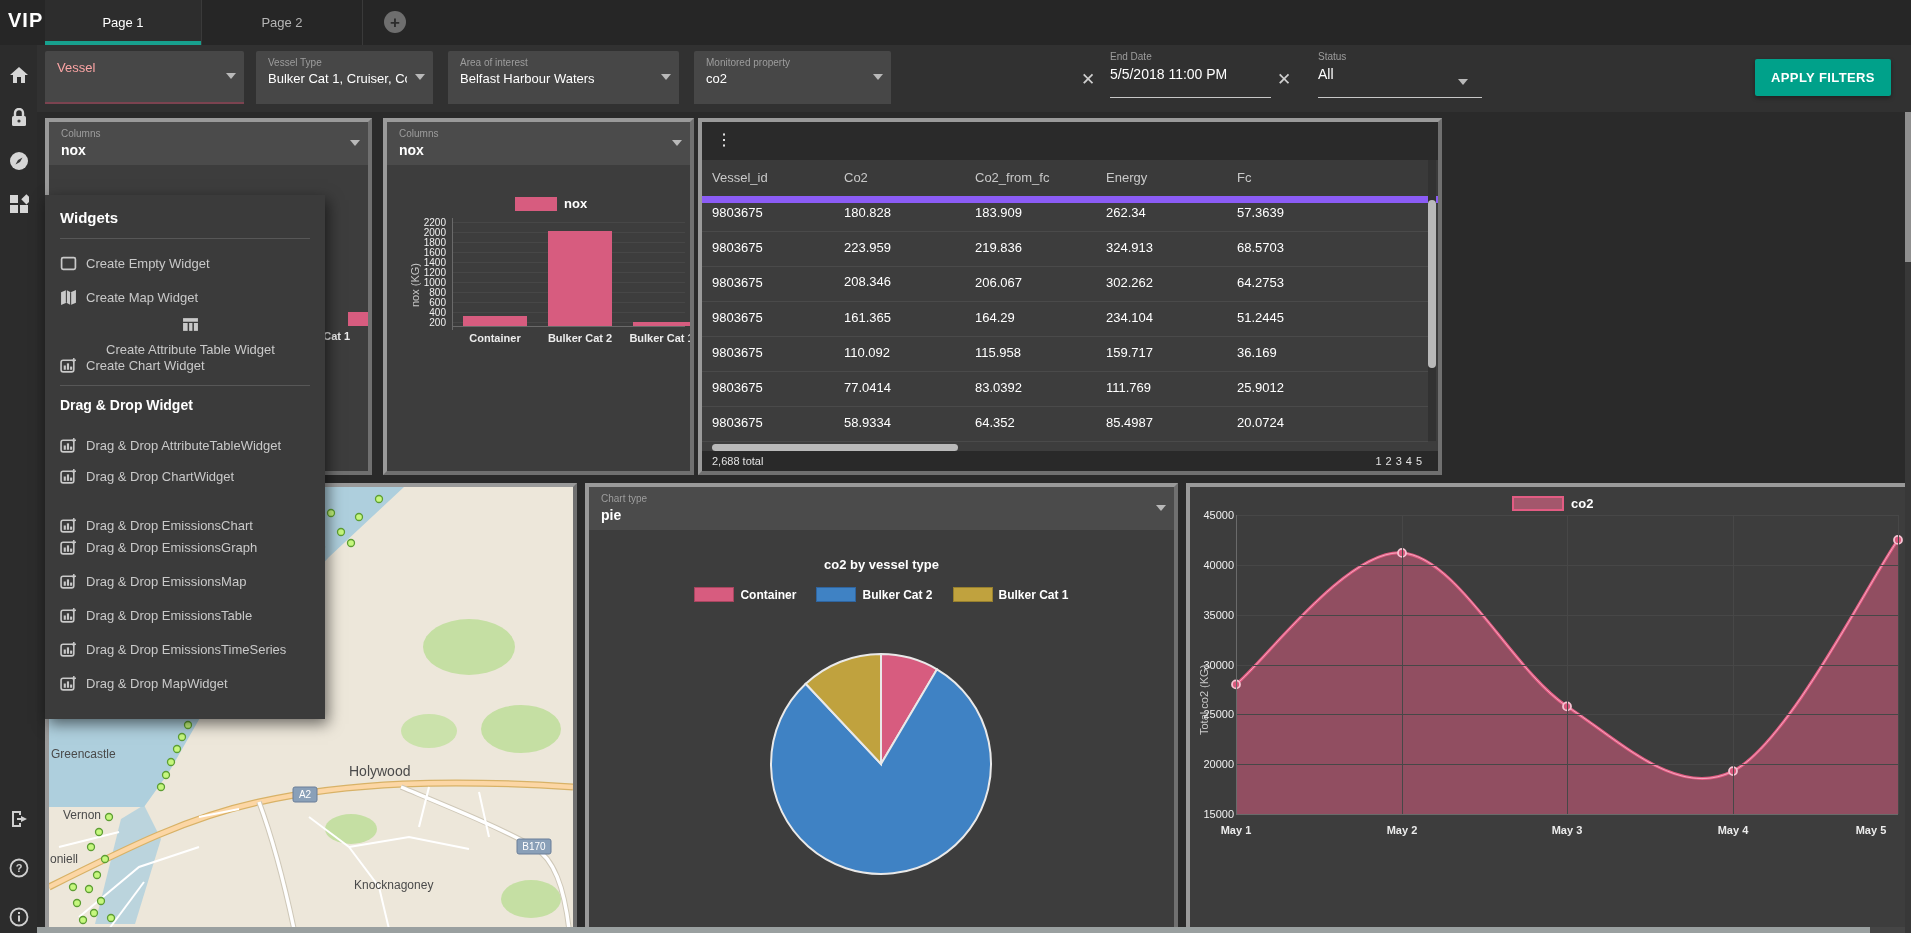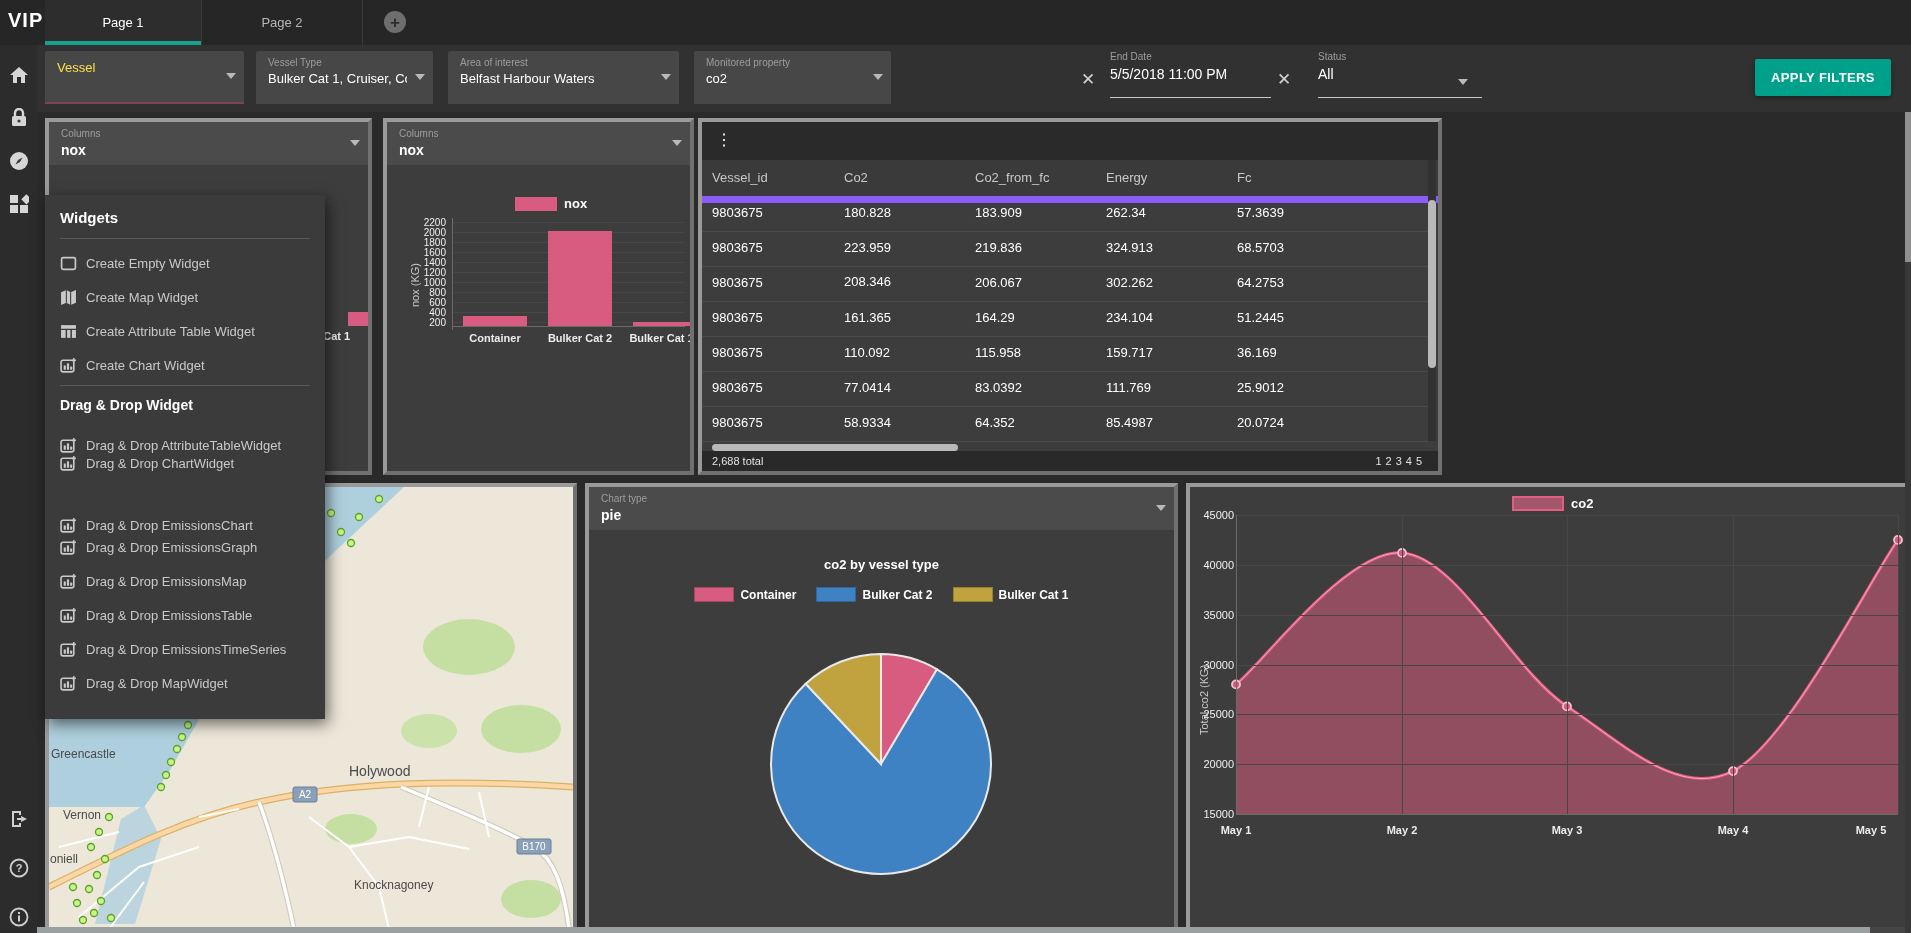--- a/index.html
+++ b/index.html
@@ -121,21 +121,21 @@
         <svg width="20" height="20" viewBox="0 0 20 20">
           <circle cx="10" cy="10" r="8.5" fill="none" stroke="#cfcfcf" stroke-width="1.8"></circle>
           <rect x="9" y="8.5" width="2" height="6" fill="#cfcfcf"></rect>
           <rect x="9" y="5" width="2" height="2" fill="#cfcfcf"></rect>
         </svg>
       </div>
   </div>
 
   <div id="filterbar" class="abs">
     <div class="abs fbox" style="left:8px;width:199px;border-bottom:2px solid #7c4350;">
-      <div class="fvalue" style="color:#fde047;">Vessel</div>
+      <div class="fvalue" style="color:#fca5a5;">Vessel</div>
       <div class="arrow"></div>
     </div>
     <div class="abs fbox" style="left:219px;width:177px;">
       <div class="flabel">Vessel Type</div>
       <div class="fvalue">Bulker Cat 1, Cruiser, Cont...</div>
       <div class="arrow"></div>
     </div>
     <div class="abs fbox" style="left:411px;width:231px;">
       <div class="flabel">Area of interest</div>
       <div class="fvalue">Belfast Harbour Waters</div>
@@ -468,21 +468,21 @@
           </svg>
           <span>Create Empty Widget</span>
         </div>
         <div class="mitem" style="top: 87px;">
           <svg width="17" height="17" viewBox="0 0 16 16">
             <path d="M1,3 L6,1 L10,3 L15,1 V13 L10,15 L6,13 L1,15 Z" fill="#c9c9c9"></path>
             <path d="M6,1 V13 M10,3 V15" stroke="#3b3b3b" stroke-width="1"></path>
           </svg>
           <span>Create Map Widget</span>
         </div>
-        <div class="mitem" style="top: 121px;">
+        <div class="mitem" style="top: 121px; flex-direction: column;">
           <svg width="17" height="17" viewBox="0 0 16 16">
             <rect x="1" y="2" width="14" height="12" fill="#c9c9c9"></rect>
             <path d="M1,6 H15 M6,6 V14 M10.5,6 V14" stroke="#3b3b3b" stroke-width="1.4"></path>
           </svg>
           <span>Create Attribute Table Widget</span>
         </div>
         <div class="mitem" style="top: 155px;">
           <svg width="17" height="17" viewBox="0 0 16 16">
             <rect x="1" y="3" width="12" height="11" rx="2" fill="none" stroke="#c9c9c9" stroke-width="1.5"></rect>
             <rect x="3.5" y="8" width="2" height="4" fill="#c9c9c9"></rect>
@@ -499,21 +499,21 @@
         <div class="mitem" style="top: 235px;">
           <svg width="17" height="17" viewBox="0 0 16 16">
             <rect x="1" y="3" width="12" height="11" rx="2" fill="none" stroke="#c9c9c9" stroke-width="1.5"></rect>
             <rect x="3.5" y="8" width="2" height="4" fill="#c9c9c9"></rect>
             <rect x="6.5" y="6" width="2" height="6" fill="#c9c9c9"></rect>
             <rect x="9.5" y="9" width="2" height="3" fill="#c9c9c9"></rect>
             <path d="M13,1 v4 M11,3 h4" stroke="#c9c9c9" stroke-width="1.4"></path>
           </svg>
           <span>Drag &amp; Drop AttributeTableWidget</span>
         </div>
-        <div class="mitem" style="top: 253px; align-items: center;">
+        <div class="mitem" style="top: 266px; align-items: center;">
           <svg width="17" height="17" viewBox="0 0 16 16">
             <rect x="1" y="3" width="12" height="11" rx="2" fill="none" stroke="#c9c9c9" stroke-width="1.5"></rect>
             <rect x="3.5" y="8" width="2" height="4" fill="#c9c9c9"></rect>
             <rect x="6.5" y="6" width="2" height="6" fill="#c9c9c9"></rect>
             <rect x="9.5" y="9" width="2" height="3" fill="#c9c9c9"></rect>
             <path d="M13,1 v4 M11,3 h4" stroke="#c9c9c9" stroke-width="1.4"></path>
           </svg>
           <span>Drag &amp; Drop ChartWidget</span>
         </div>
         <div class="mitem" style="top: 303px; margin-top: 12px;">

